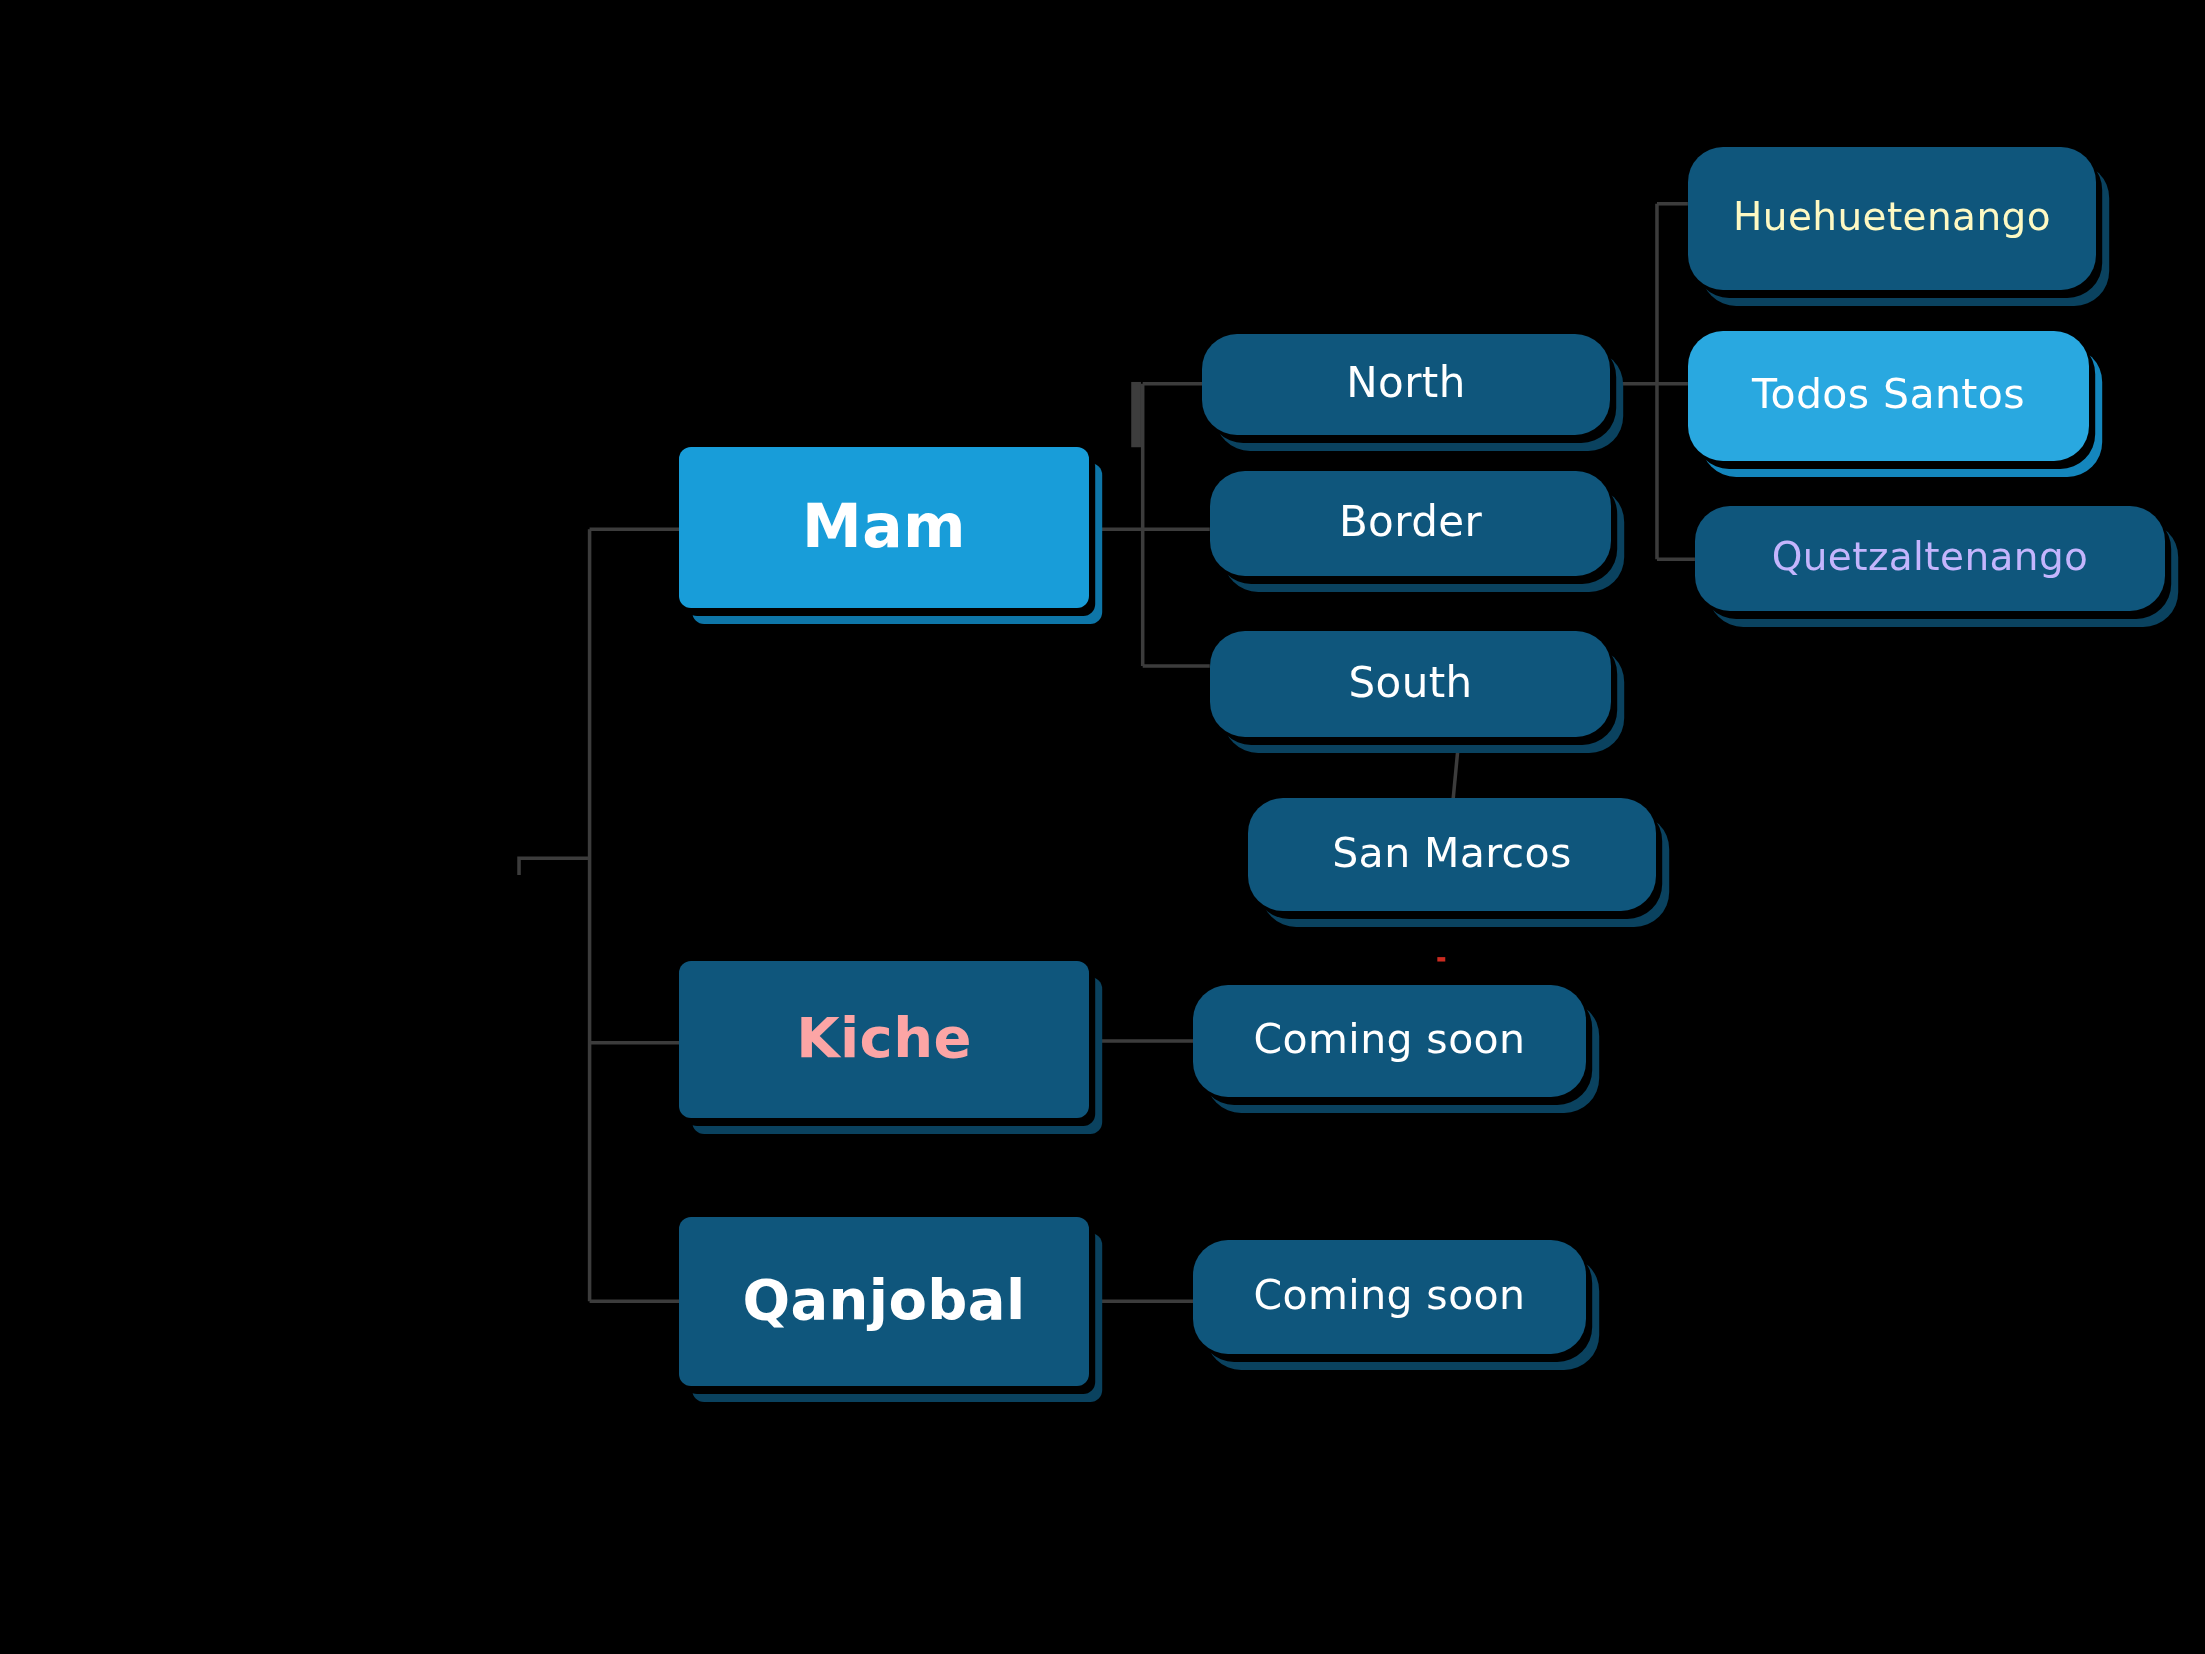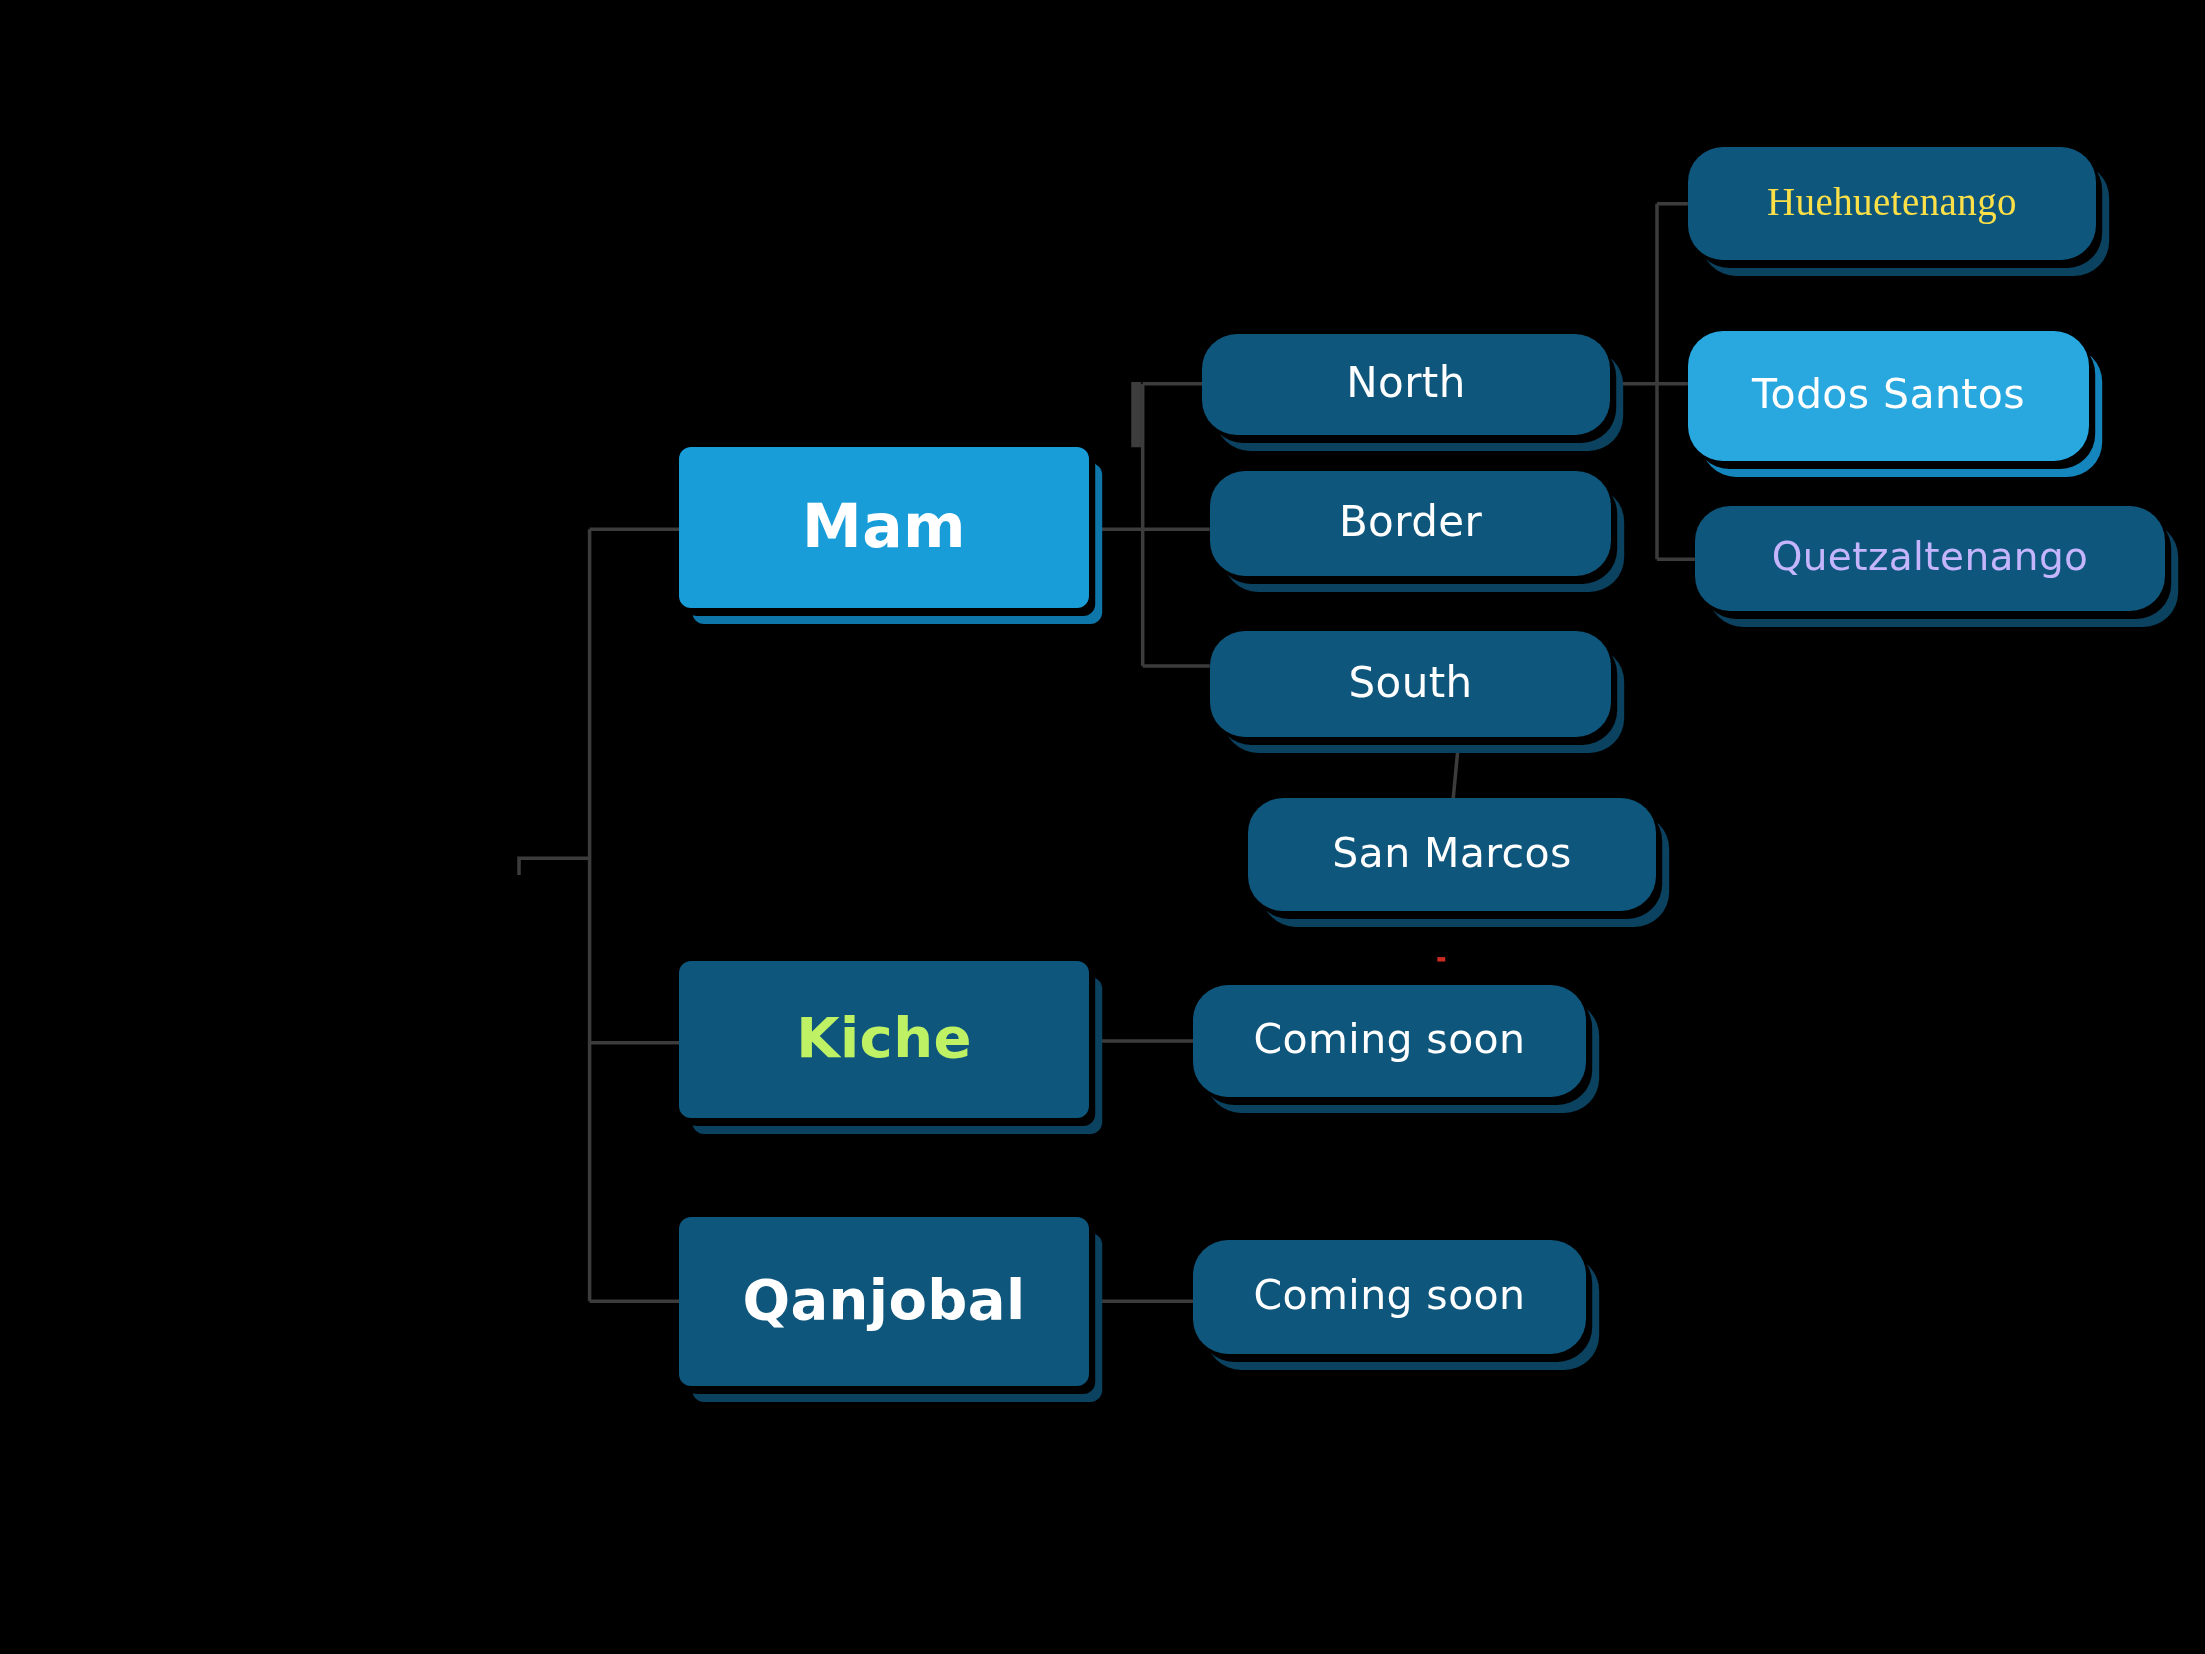--- a/index.html
+++ b/index.html
@@ -78,30 +78,30 @@
       </div>
       <div class="node style-item" style="left: 1210px; top: 471px; width: 401px; height: 105px; background: rgb(15, 86, 124); color: rgb(255, 255, 255); font-size: 42px; box-shadow: rgb(0, 0, 0) 6.2px 8px 0px, rgb(10, 66, 95) 13.2px 16px 0px;">
         <span class="label">Border</span>
       </div>
       <div class="node style-item" style="left: 1210px; top: 604px; width: 401px; height: 106px; background: rgb(15, 86, 124); color: rgb(255, 255, 255); font-size: 42px; box-shadow: rgb(0, 0, 0) 6.2px 8px 0px, rgb(10, 66, 95) 13.2px 16px 0px; margin-top: 27px;">
         <span class="label">South</span>
       </div>
       <div class="node style-item" style="left: 1248px; top: 798px; width: 408px; height: 113px; background: rgb(15, 86, 124); color: rgb(255, 255, 255); font-size: 41px; box-shadow: rgb(0, 0, 0) 6.2px 8px 0px, rgb(10, 66, 95) 13.2px 16px 0px;">
         <span class="label">San Marcos</span>
       </div>
-      <div class="node style-item" style="left: 1688px; top: 147px; width: 408px; height: 113px; background: rgb(15, 86, 124); color: #fde047; font-size: 39px; box-shadow: rgb(0, 0, 0) 6.2px 8px 0px, rgb(10, 66, 95) 13.2px 16px 0px; font-family: Liberation Serif, serif;">
+      <div class="node style-item" style="left: 1688px; top: 147px; width: 408px; height: 143px; background: rgb(15, 86, 124); color: #fef9c3; font-size: 39px; box-shadow: rgb(0, 0, 0) 6.2px 8px 0px, rgb(10, 66, 95) 13.2px 16px 0px;">
         <span class="label">Huehuetenango</span>
       </div>
       <div class="node style-item" style="left: 1688px; top: 331px; width: 401px; height: 130px; background: rgb(41, 168, 224); color: rgb(255, 255, 255); font-size: 41px; box-shadow: rgb(0, 0, 0) 6.2px 8px 0px, rgb(20, 134, 189) 13.2px 16px 0px;">
         <span class="label">Todos Santos</span>
       </div>
       <div class="node style-item" style="left: 1695px; top: 506px; width: 470px; height: 105px; background: rgb(15, 86, 124); color: #c4b5fd; font-size: 39px; box-shadow: rgb(0, 0, 0) 6.2px 8px 0px, rgb(10, 66, 95) 13.2px 16px 0px;">
         <span class="label">Quetzaltenango</span>
       </div>
-      <div class="node style-language" style="left: 679px; top: 961px; width: 410px; height: 157px; background: rgb(15, 86, 124); color: #bef264; font-size: 56px; box-shadow: rgb(0, 0, 0) 6.2px 8px 0px, rgb(10, 66, 95) 13.2px 16px 0px;">
+      <div class="node style-language" style="left: 679px; top: 961px; width: 410px; height: 157px; background: rgb(15, 86, 124); color: #fca5a5; font-size: 56px; box-shadow: rgb(0, 0, 0) 6.2px 8px 0px, rgb(10, 66, 95) 13.2px 16px 0px;">
         <span class="label">Kiche</span>
       </div>
       <div class="node style-item" style="left: 1193px; top: 985px; width: 393px; height: 112px; background: rgb(15, 86, 124); color: rgb(255, 255, 255); font-size: 41px; box-shadow: rgb(0, 0, 0) 6.2px 8px 0px, rgb(10, 66, 95) 13.2px 16px 0px;">
         <span class="label">Coming soon</span>
       </div>
       <div class="node style-language" style="left: 679px; top: 1217px; width: 410px; height: 169px; background: rgb(15, 86, 124); color: rgb(255, 255, 255); font-size: 56px; box-shadow: rgb(0, 0, 0) 6.2px 8px 0px, rgb(10, 66, 95) 13.2px 16px 0px;">
         <span class="label">Qanjobal</span>
       </div>
       <div class="node style-item" style="left: 1193px; top: 1240px; width: 393px; height: 114px; background: rgb(15, 86, 124); color: rgb(255, 255, 255); font-size: 41px; box-shadow: rgb(0, 0, 0) 6.2px 8px 0px, rgb(10, 66, 95) 13.2px 16px 0px;">
         <span class="label">Coming soon</span>

